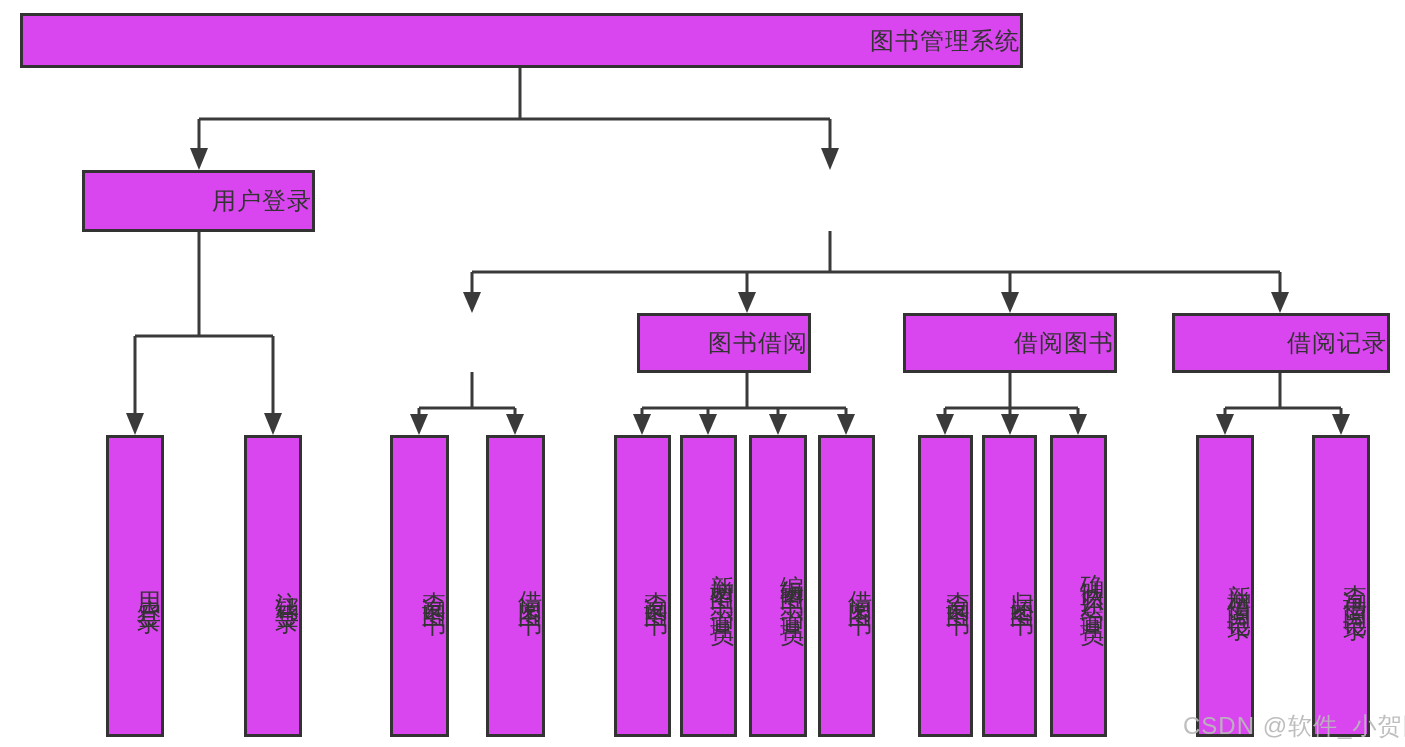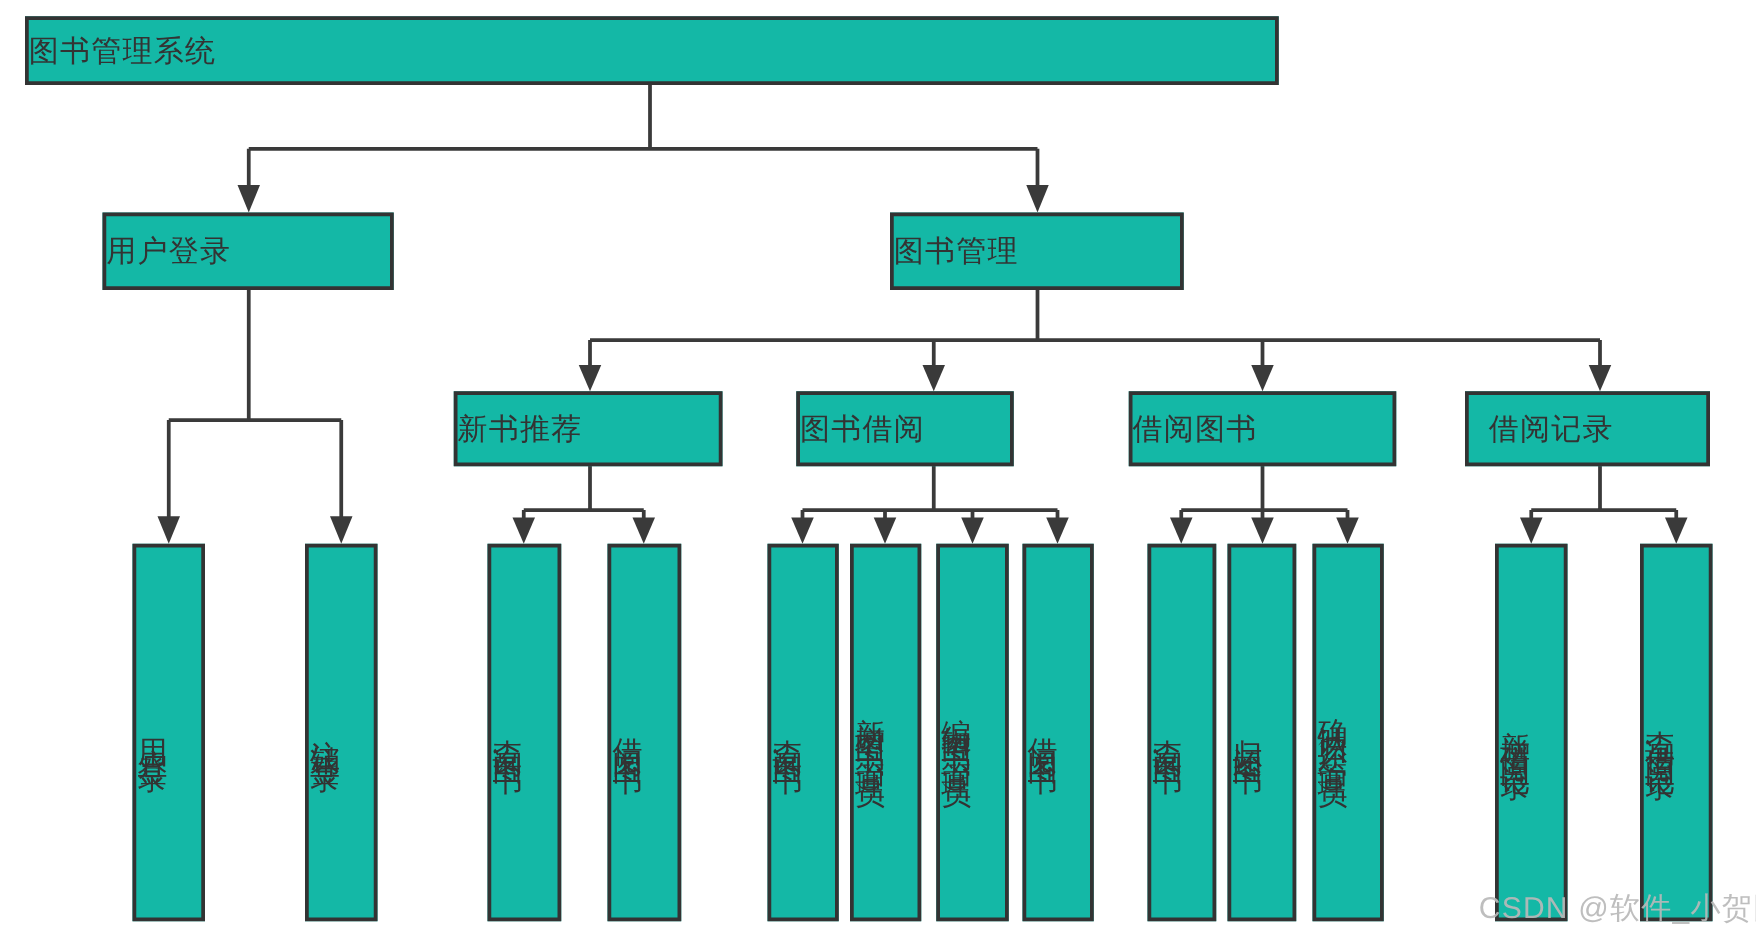--- a/index.html
+++ b/index.html
@@ -17,25 +17,25 @@
   }
   #connectors {
     position: absolute;
     left: 0; top: 0;
     width: 1405px; height: 747px;
     z-index: 1;
   }
   .node {
     position: absolute;
     box-sizing: border-box;
-    background: #14b8a6;
+    background: #d946ef;
     border: 3px solid #333333;
     display: flex;
     align-items: center;
-    justify-content: flex-start;
+    justify-content: flex-end;
     z-index: 2;
     color: #333333;
   }
   .node .lbl-h {
     font-size: 24px;
     letter-spacing: 1px;
     white-space: nowrap;
     color: #333333;
   }
   .node .lbl-v {
@@ -103,34 +103,28 @@
     </g>
   </svg>
 
   <div class="node" style="left:20px; top:13px; width:1003px; height:55px;">
     <span class="lbl-h">图书管理系统</span>
   </div>
 
   <div class="node" style="left:82px; top:170px; width:233px; height:62px;">
     <span class="lbl-h">用户登录</span>
   </div>
-  <div class="node" style="left:712px; top:170px; width:235px; height:62px;">
-    <span class="lbl-h">图书管理</span>
-  </div>
 
-  <div class="node" style="left:363px; top:313px; width:215px; height:60px;">
-    <span class="lbl-h">新书推荐</span>
-  </div>
   <div class="node" style="left:637px; top:313px; width:174px; height:60px;">
     <span class="lbl-h">图书借阅</span>
   </div>
   <div class="node" style="left:903px; top:313px; width:214px; height:60px;">
     <span class="lbl-h">借阅图书</span>
   </div>
-  <div class="node" style="left:1172px; top:313px; width:196px; height:60px;padding-left:16px;">
+  <div class="node" style="left:1172px; top:313px; width:218px; height:60px;padding-left:16px;">
     <span class="lbl-h">借阅记录</span>
   </div>
 
   <div class="node" style="left:106px; top:435px; width:58px; height:302px;">
     <span class="lbl-v">用户登录</span>
   </div>
   <div class="node" style="left:244px; top:435px; width:58px; height:302px;">
     <span class="lbl-v">注销登录</span>
   </div>
 

